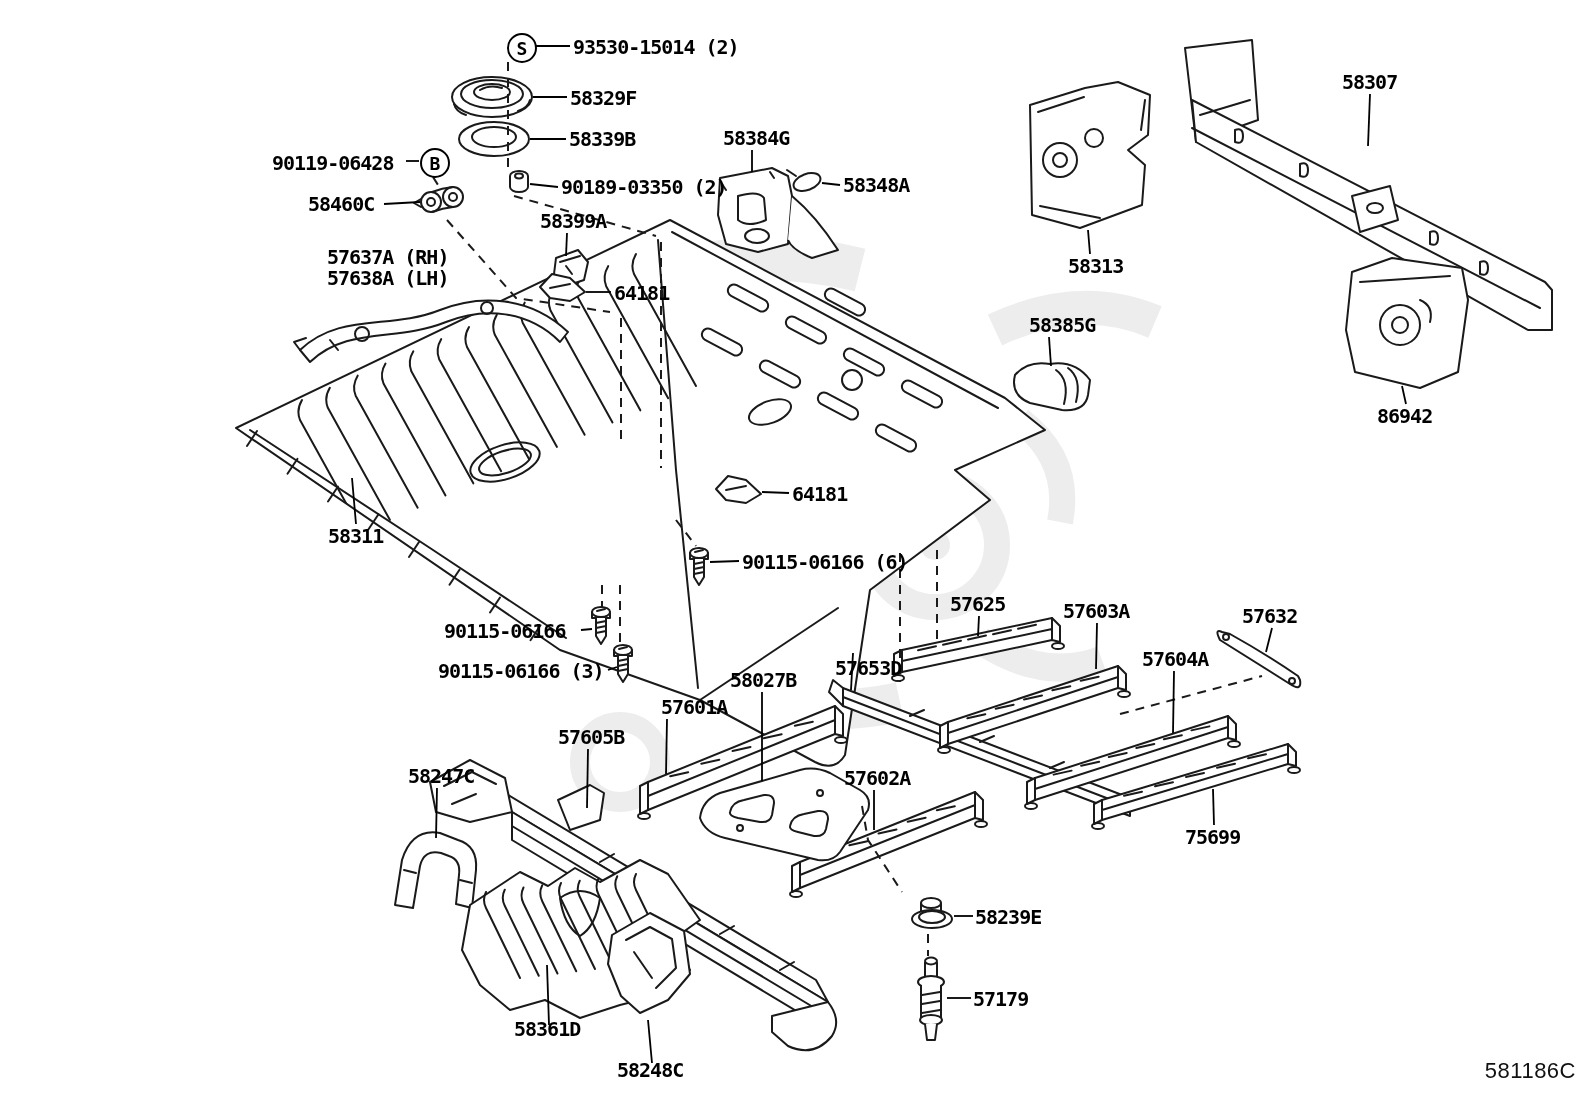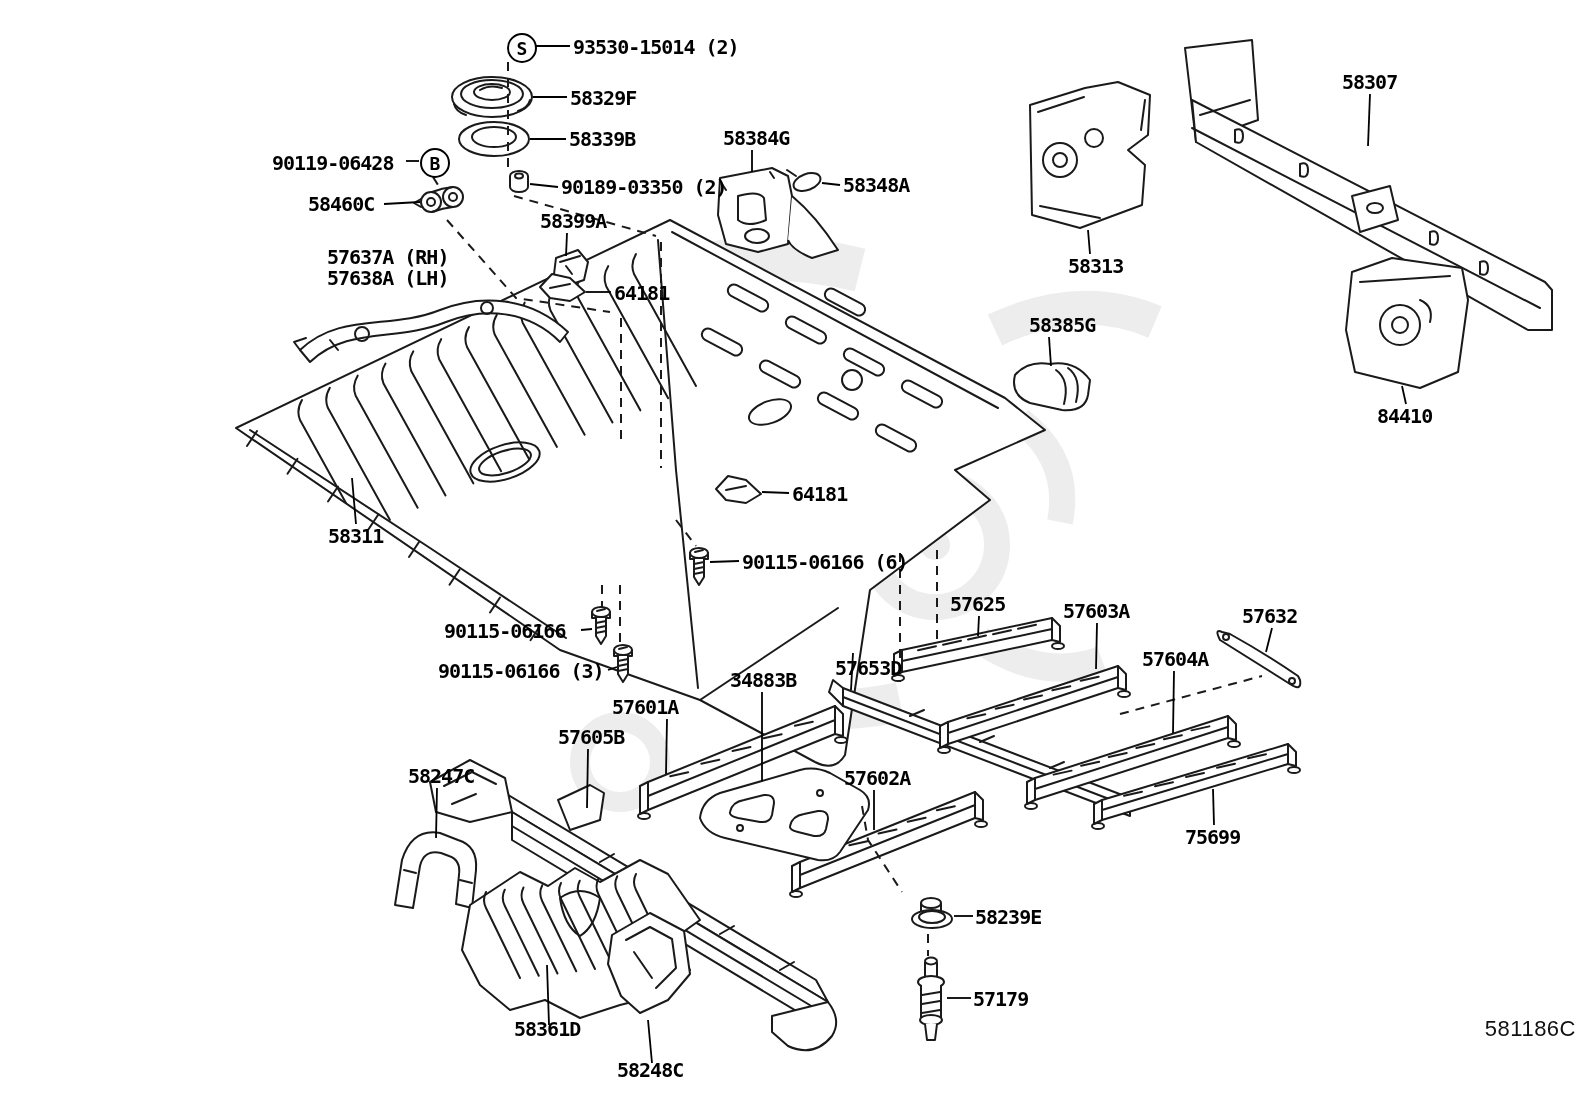--- a/index.html
+++ b/index.html
@@ -4,21 +4,21 @@
 <style>
   html,body{margin:0;padding:0;background:#ffffff;}
   #stage{position:relative;width:1592px;height:1099px;background:#fff;overflow:hidden;
          font-family:"DejaVu Sans Mono", monospace;}
   #art{position:absolute;left:0;top:0;}
   .lbl{position:absolute;font:bold 20px "DejaVu Sans Mono", monospace;letter-spacing:-1px;
        color:#000;white-space:nowrap;line-height:20px;cursor:pointer;text-align:right;}
   .sym{position:absolute;width:26px;height:26px;border:2.5px solid #000;border-radius:50%;
        display:flex;align-items:center;justify-content:center;
        font:bold 18px "DejaVu Sans Mono", monospace;color:#000;background:#fff;cursor:pointer;}
-  .code{position:absolute;right:16px;top:1016px;font:22px "Liberation Sans", sans-serif;
+  .code{position:absolute;right:16px;top:1058px;font:22px "Liberation Sans", sans-serif;
         color:#111;letter-spacing:0.5px;}
   svg *{vector-effect:non-scaling-stroke;}
   .ln{stroke:#1a1a1a;stroke-width:2;fill:none;stroke-linecap:round;stroke-linejoin:round;}
   .fw{stroke:#1a1a1a;stroke-width:2;fill:#fff;stroke-linejoin:round;}
   .dash{stroke:#1a1a1a;stroke-width:2;fill:none;stroke-dasharray:9 7;}
   .ldr{stroke:#000;stroke-width:1.8;fill:none;}
   .wm{stroke:#ededed;fill:none;}
 </style>
 </head>
 <body>
@@ -399,33 +399,33 @@
 <div class="lbl" style="left:561px;top:177px">90189-03350 (2)</div>
 <div class="lbl" style="left:540px;top:211px">58399A</div>
 <div class="lbl" style="left:723px;top:128px">58384G</div>
 <div class="lbl" style="left:843px;top:175px">58348A</div>
 <div class="lbl" style="left:327px;top:247px">57637A (RH)</div>
 <div class="lbl" style="left:327px;top:268px">57638A (LH)</div>
 <div class="lbl" style="left:614px;top:283px">64181</div>
 <div class="lbl" style="left:1029px;top:315px">58385G</div>
 <div class="lbl" style="left:1068px;top:256px">58313</div>
 <div class="lbl" style="left:1342px;top:72px">58307</div>
-<div class="lbl" style="left:1377px;top:406px">84410</div>
+<div class="lbl" style="left:1377px;top:406px">86942</div>
 <div class="lbl" style="left:792px;top:484px">64181</div>
 <div class="lbl" style="left:328px;top:526px">58311</div>
 <div class="lbl" style="left:742px;top:552px">90115-06166 (6)</div>
 <div class="lbl" style="left:444px;top:621px">90115-06166</div>
 <div class="lbl" style="left:438px;top:661px">90115-06166 (3)</div>
 <div class="lbl" style="left:950px;top:594px">57625</div>
 <div class="lbl" style="left:1063px;top:601px">57603A</div>
 <div class="lbl" style="left:1242px;top:606px">57632</div>
 <div class="lbl" style="left:835px;top:658px">57653D</div>
 <div class="lbl" style="left:1142px;top:649px">57604A</div>
-<div class="lbl" style="left:730px;top:670px">34883B</div>
-<div class="lbl" style="left:612px;top:697px">57601A</div>
+<div class="lbl" style="left:730px;top:670px">58027B</div>
+<div class="lbl" style="left:661px;top:697px">57601A</div>
 <div class="lbl" style="left:558px;top:727px">57605B</div>
 <div class="lbl" style="left:844px;top:768px">57602A</div>
 <div class="lbl" style="left:408px;top:766px">58247C</div>
 <div class="lbl" style="left:1185px;top:827px">75699</div>
 <div class="lbl" style="left:975px;top:907px">58239E</div>
 <div class="lbl" style="left:973px;top:989px">57179</div>
 <div class="lbl" style="left:514px;top:1019px">58361D</div>
 <div class="lbl" style="left:617px;top:1060px">58248C</div>
 
 <div class="code">581186C</div>

